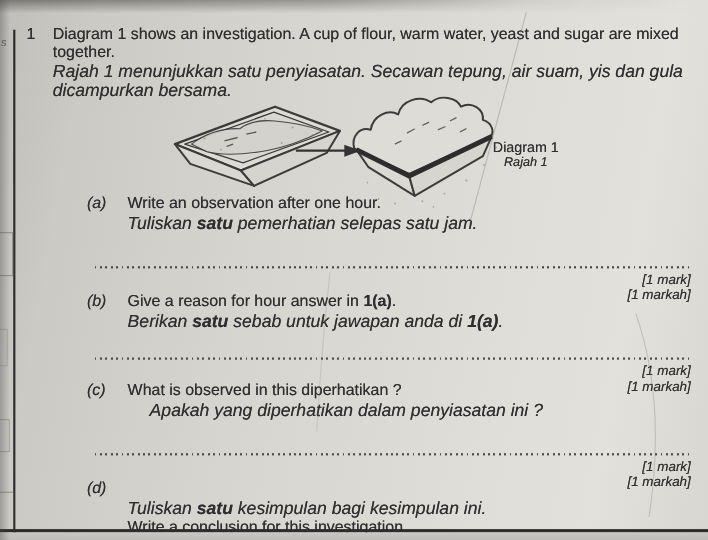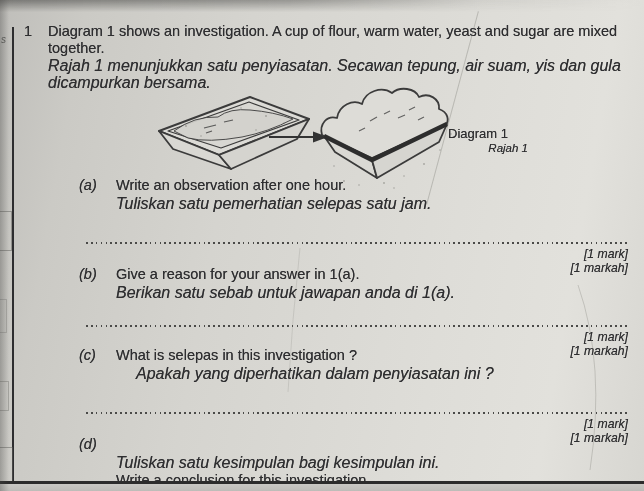--- a/index.html
+++ b/index.html
@@ -7,42 +7,42 @@
     position:relative;width:644px;height:491px;overflow:hidden;
     background:
       linear-gradient(100deg,#bfbeba 0%,#cbcac5 12%,#d5d4cf 35%,#deddd8 68%,#e2e1dc 85%,#d7d6d1 100%);
     font-family:"Liberation Sans",sans-serif;
     color:#2e2e30;
   }
   .txt{position:absolute;white-space:nowrap;font-size:14.5px;line-height:17px;
        text-shadow:0 0 .6px rgba(45,45,48,.75);}
   .wrap{white-space:normal;}
   .ms{font-style:italic;font-size:16px;}
-  .b{font-weight:400;}
+  .b{font-weight:700;}
   .plabel{font-style:italic;}
   .dotline{position:absolute;height:2.4px;
      background:repeating-linear-gradient(90deg,#4a4a48 0 1.7px,transparent 1.7px 4.9px);}
   .marks{position:absolute;right:16px;text-align:right;font-size:12.2px;font-style:italic;
      line-height:13.8px;text-shadow:0 0 .5px rgba(45,45,48,.7);}
   .topshade{position:absolute;left:0;top:0;width:100%;height:12px;pointer-events:none;
      background:linear-gradient(to right,rgba(62,62,60,.55) 0%,rgba(62,62,60,.42) 45%,rgba(62,62,60,.08) 75%,rgba(62,62,60,0) 100%);
      mask-image:linear-gradient(to bottom,black,transparent);
      -webkit-mask-image:linear-gradient(to bottom,black,transparent);}
   .leftshade{position:absolute;left:0;top:0;width:9px;height:100%;pointer-events:none;
      background:linear-gradient(to right,rgba(70,70,68,.35),rgba(70,70,68,0));}
   .bindline{position:absolute;left:12px;top:27px;width:2.2px;height:464px;background:#2d2d2f;}
   .bottomrule{position:absolute;left:0;top:481px;width:644px;height:2.6px;background:#2c2c2c;}
   .belowpage{position:absolute;left:0;top:484px;width:644px;height:7px;
      background:linear-gradient(180deg,#c9c8c4,#bdbcb8);}
   .ghost{position:absolute;border:1.3px solid rgba(95,95,92,.5);background:transparent;}
   .fragment{position:absolute;left:1px;top:34px;font-size:10px;font-style:italic;color:#5c5c5a;}
   .dlabel{position:absolute;left:428px;top:126px;width:100px;text-align:center;
      text-shadow:0 0 .5px rgba(45,45,48,.7);}
   .dlabel .l1{font-size:13px;}
-  .dlabel .l2{font-size:11.5px;font-style:italic;margin-top:1px;text-align:right;}
+  .dlabel .l2{font-size:11.5px;font-style:italic;margin-top:1px;}
   svg{position:absolute;overflow:visible;}
   .crease{position:absolute;pointer-events:none;}
 </style>
 </head>
 <body>
 
 <div class="page">
 
   <div class="bindline"></div>
   <div class="ghost" style="left:-4px;top:211px;width:14px;height:38px;"></div>
@@ -112,33 +112,33 @@
     <span>Tuliskan </span><span class="b">satu</span><span> pemerhatian selepas satu jam.</span>
   </div>
   <div class="dotline" style="left:86px;top:242px;width:541px;"></div>
   <div class="marks" style="top:248px;">
     <div>[1 mark]</div>
     <div>[1 markah]</div>
   </div>
 
   <div class="txt plabel" style="left:79px;top:266px;">(b)</div>
   <div class="txt" style="left:116px;top:266px;">
-    <span>Give a reason for your answer in </span><span class="b">1(a)</span><span>.</span>
+    <span>Give a reason for hour answer in </span><span class="b">1(a)</span><span>.</span>
   </div>
   <div class="txt ms" style="left:116px;top:284px;">
     <span>Berikan </span><span class="b">satu</span><span> sebab untuk jawapan anda di </span><span class="b">1(a)</span><span>.</span>
   </div>
   <div class="dotline" style="left:86px;top:325px;width:541px;"></div>
   <div class="marks" style="top:331px;">
     <div>[1 mark]</div>
     <div>[1 markah]</div>
   </div>
 
   <div class="txt plabel" style="left:79px;top:347px;">(c)</div>
-  <div class="txt" style="left:116px;top:347px;">What is selepas in this investigation ?</div>
+  <div class="txt" style="left:116px;top:347px;">What is observed in this diperhatikan ?</div>
   <div class="txt ms" style="left:116px;top:365px;margin-left:20px;">Apakah yang diperhatikan dalam penyiasatan ini ?</div>
   <div class="dotline" style="left:86px;top:412px;width:541px;"></div>
   <div class="marks" style="top:418px;">
     <div>[1 mark]</div>
     <div>[1 markah]</div>
   </div>
 
   <div class="txt plabel" style="left:79px;top:436px;">(d)</div>
   <div class="txt" style="left:116px;top:436px;margin-top:36px;">Write a conclusion for this investigation.</div>
   <div class="txt ms" style="left:116px;top:454px;">

